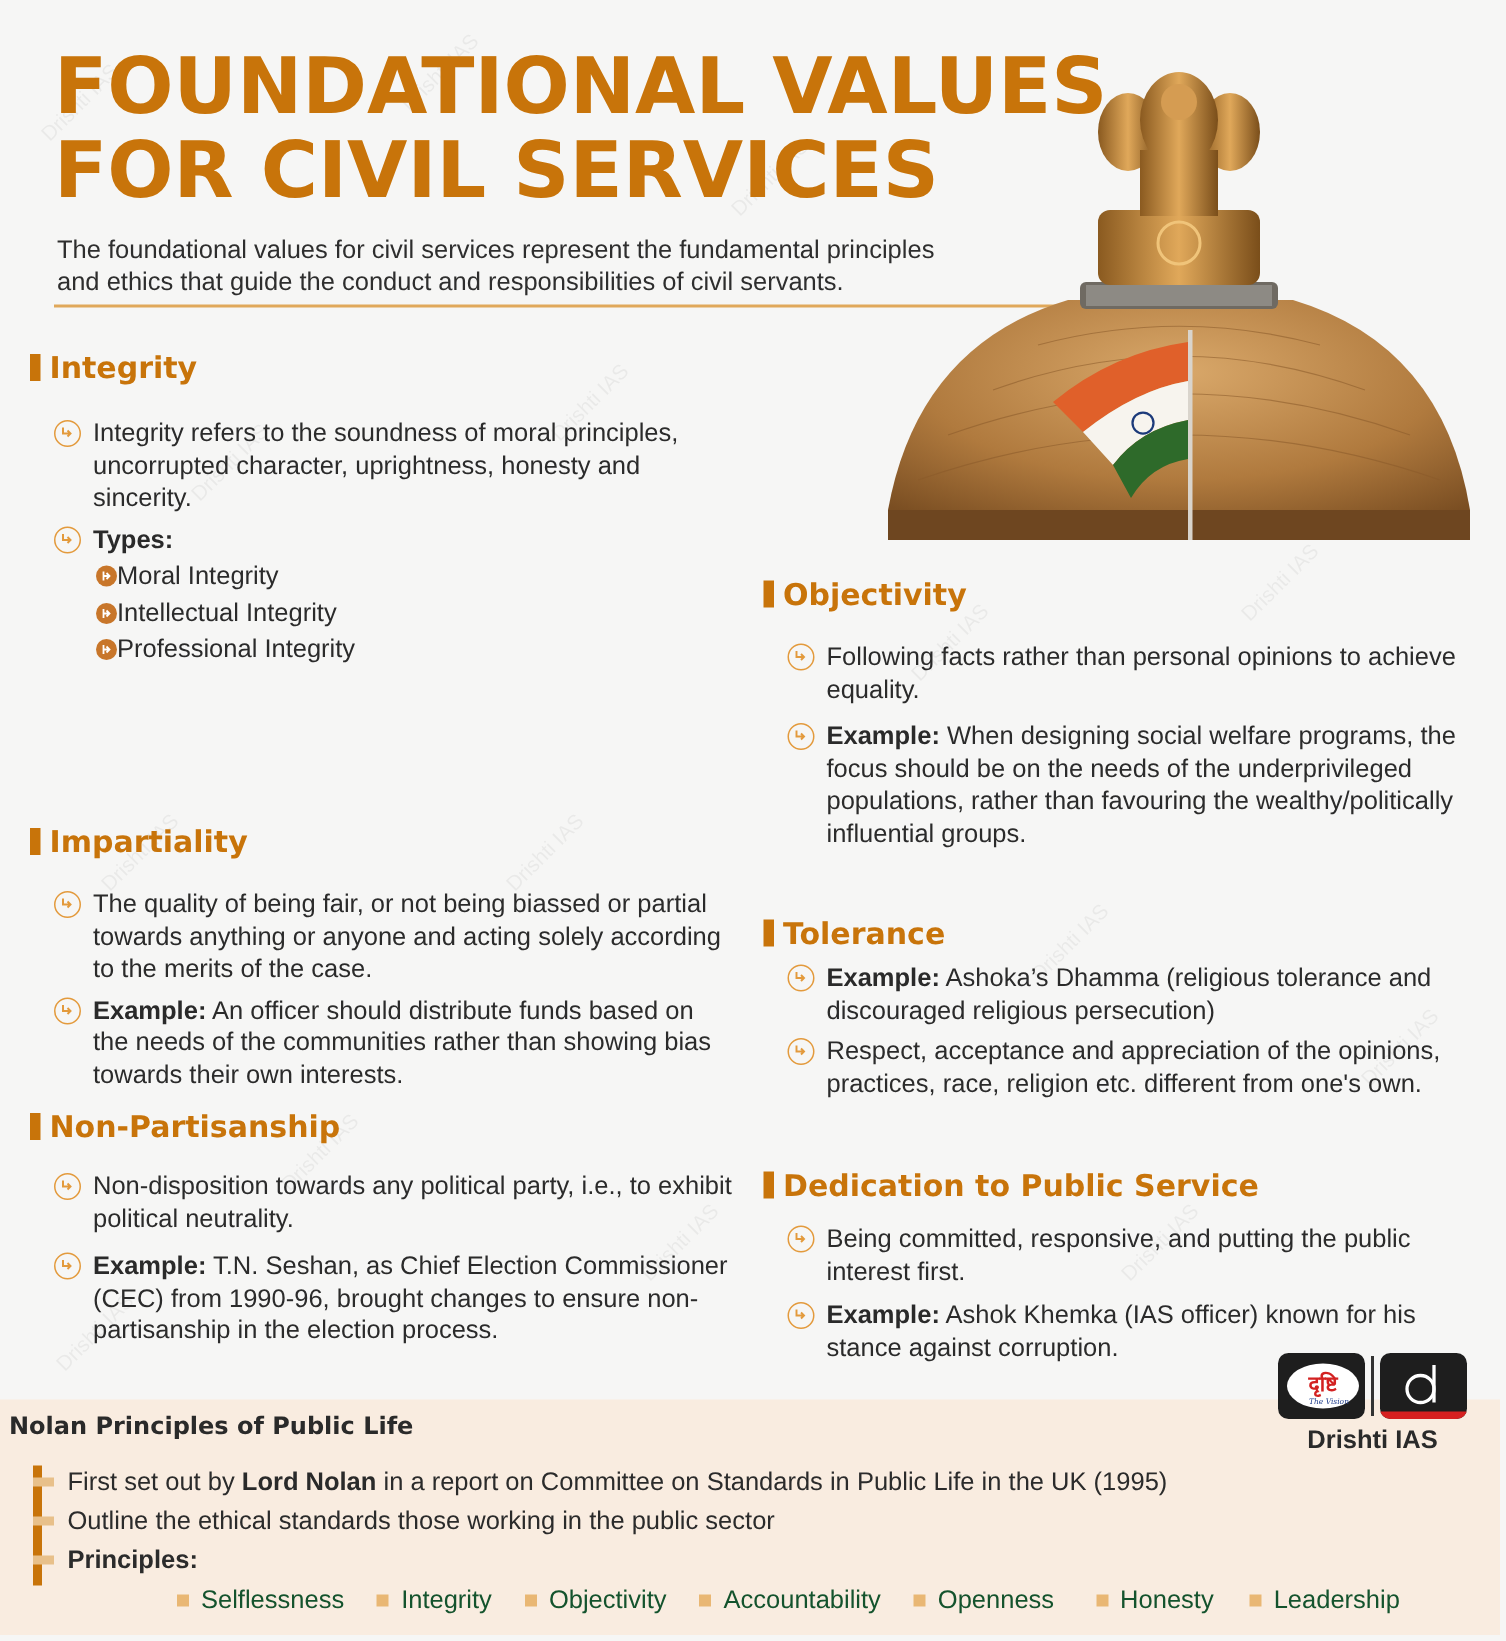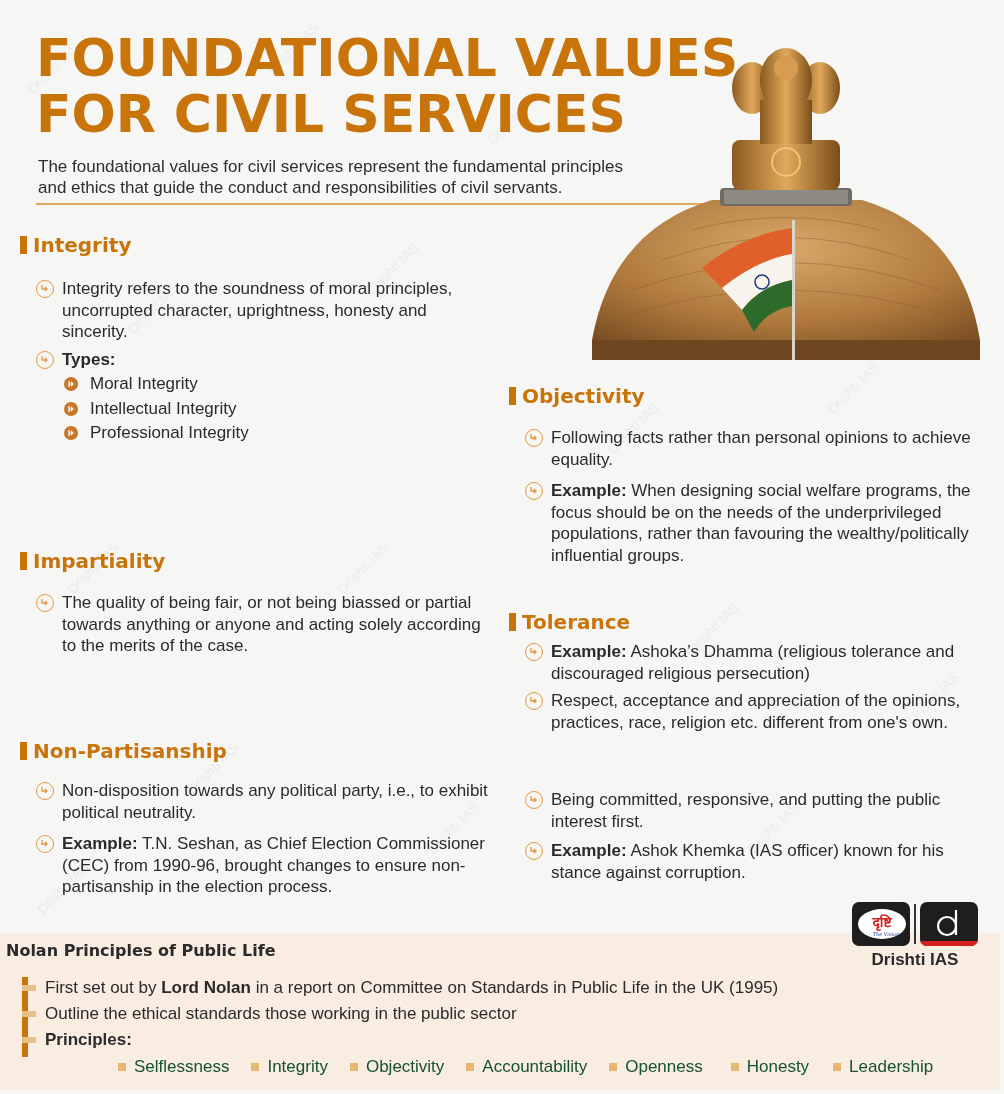--- a/index.html
+++ b/index.html
@@ -44,21 +44,21 @@
   .bullets { margin-top: 12px; margin-left: 24px; }
   .bullet { display: flex; gap: 8px; font-size: 17px; line-height: 21.5px; margin-bottom: 6px; color: #2b2b2b; }
   .bullet.tight { margin-bottom: 2px; }
   .bicon {
     flex: 0 0 18px; width: 18px; height: 18px; border: 1.5px solid #e39a3c; border-radius: 50%;
     margin-top: 2px; position: relative;
   }
   .bicon svg { position: absolute; left: 2px; top: 2px; }
   .bold { font-weight: bold; color: #2a2a2a; }
   .subbullets { margin-left: 28px; margin-top: 2px; margin-bottom: 6px; }
-  .subbullet { display: flex; gap: 12px; align-items: center; font-size: 17px; line-height: 24.5px; }
+  .subbullet { display: flex; align-items: center; font-size: 17px; line-height: 24.5px; }
   .sicon {
     width: 14px; height: 14px; border-radius: 50%; background: #c8762a; position: relative; flex: 0 0 14px;
   }
   .sicon svg { position: absolute; left: 2px; top: 2px; }
 
   .nolan {
     position: absolute; left: 0; top: 933px; width: 1000px; height: 157px;
     background: #f9ece0;
   }
   .nolan-title {
@@ -215,20 +215,28 @@
   </div>
   <div class="bullets" style="margin-top:18px; margin-left:16px;">
     <div class="bullet">
       <span class="bicon">
           <svg width="11" height="11" viewBox="0 0 11 11">
             <path d="M3 2 V6 H8 M6 4 L8 6 L6 8" stroke="#e39a3c" stroke-width="1.3" fill="none"></path>
           </svg>
         </span>
       <span>The quality of being fair, or not being biassed or partial towards anything or anyone and acting solely according to the merits of the case.</span>
     </div>
+    <div class="bullet">
+      <span class="bicon">
+          <svg width="11" height="11" viewBox="0 0 11 11">
+            <path d="M3 2 V6 H8 M6 4 L8 6 L6 8" stroke="#e39a3c" stroke-width="1.3" fill="none"></path>
+          </svg>
+        </span>
+      <span><span class="bold">Example:</span> <span>An officer should distribute funds based on the needs of the communities rather than showing bias towards their own interests.</span></span>
+    </div>
   </div>
 </div>
 
 <div class="section" style="left:20px; top:738px; width:470px;">
   <div class="sec-head">
     <span class="bar"></span>
     <span>Non-Partisanship</span>
   </div>
   <div class="bullets" style="margin-top:16px; margin-left:16px;">
     <div class="bullet" style="margin-bottom:10px">
@@ -294,20 +302,24 @@
           <svg width="11" height="11" viewBox="0 0 11 11">
             <path d="M3 2 V6 H8 M6 4 L8 6 L6 8" stroke="#e39a3c" stroke-width="1.3" fill="none"></path>
           </svg>
         </span>
       <span>Respect, acceptance and appreciation of the opinions, practices, race, religion etc. different from one's own.</span>
     </div>
   </div>
 </div>
 
 <div class="section" style="left:509px; top:777px; width:470px;">
+  <div class="sec-head">
+    <span class="bar"></span>
+    <span>Dedication to Public Service</span>
+  </div>
   <div class="bullets" style="margin-top:12px; margin-left:16px;">
     <div class="bullet" style="margin-bottom:8px">
       <span class="bicon">
           <svg width="11" height="11" viewBox="0 0 11 11">
             <path d="M3 2 V6 H8 M6 4 L8 6 L6 8" stroke="#e39a3c" stroke-width="1.3" fill="none"></path>
           </svg>
         </span>
       <span>Being committed, responsive, and putting the public interest first.</span>
     </div>
     <div class="bullet">

